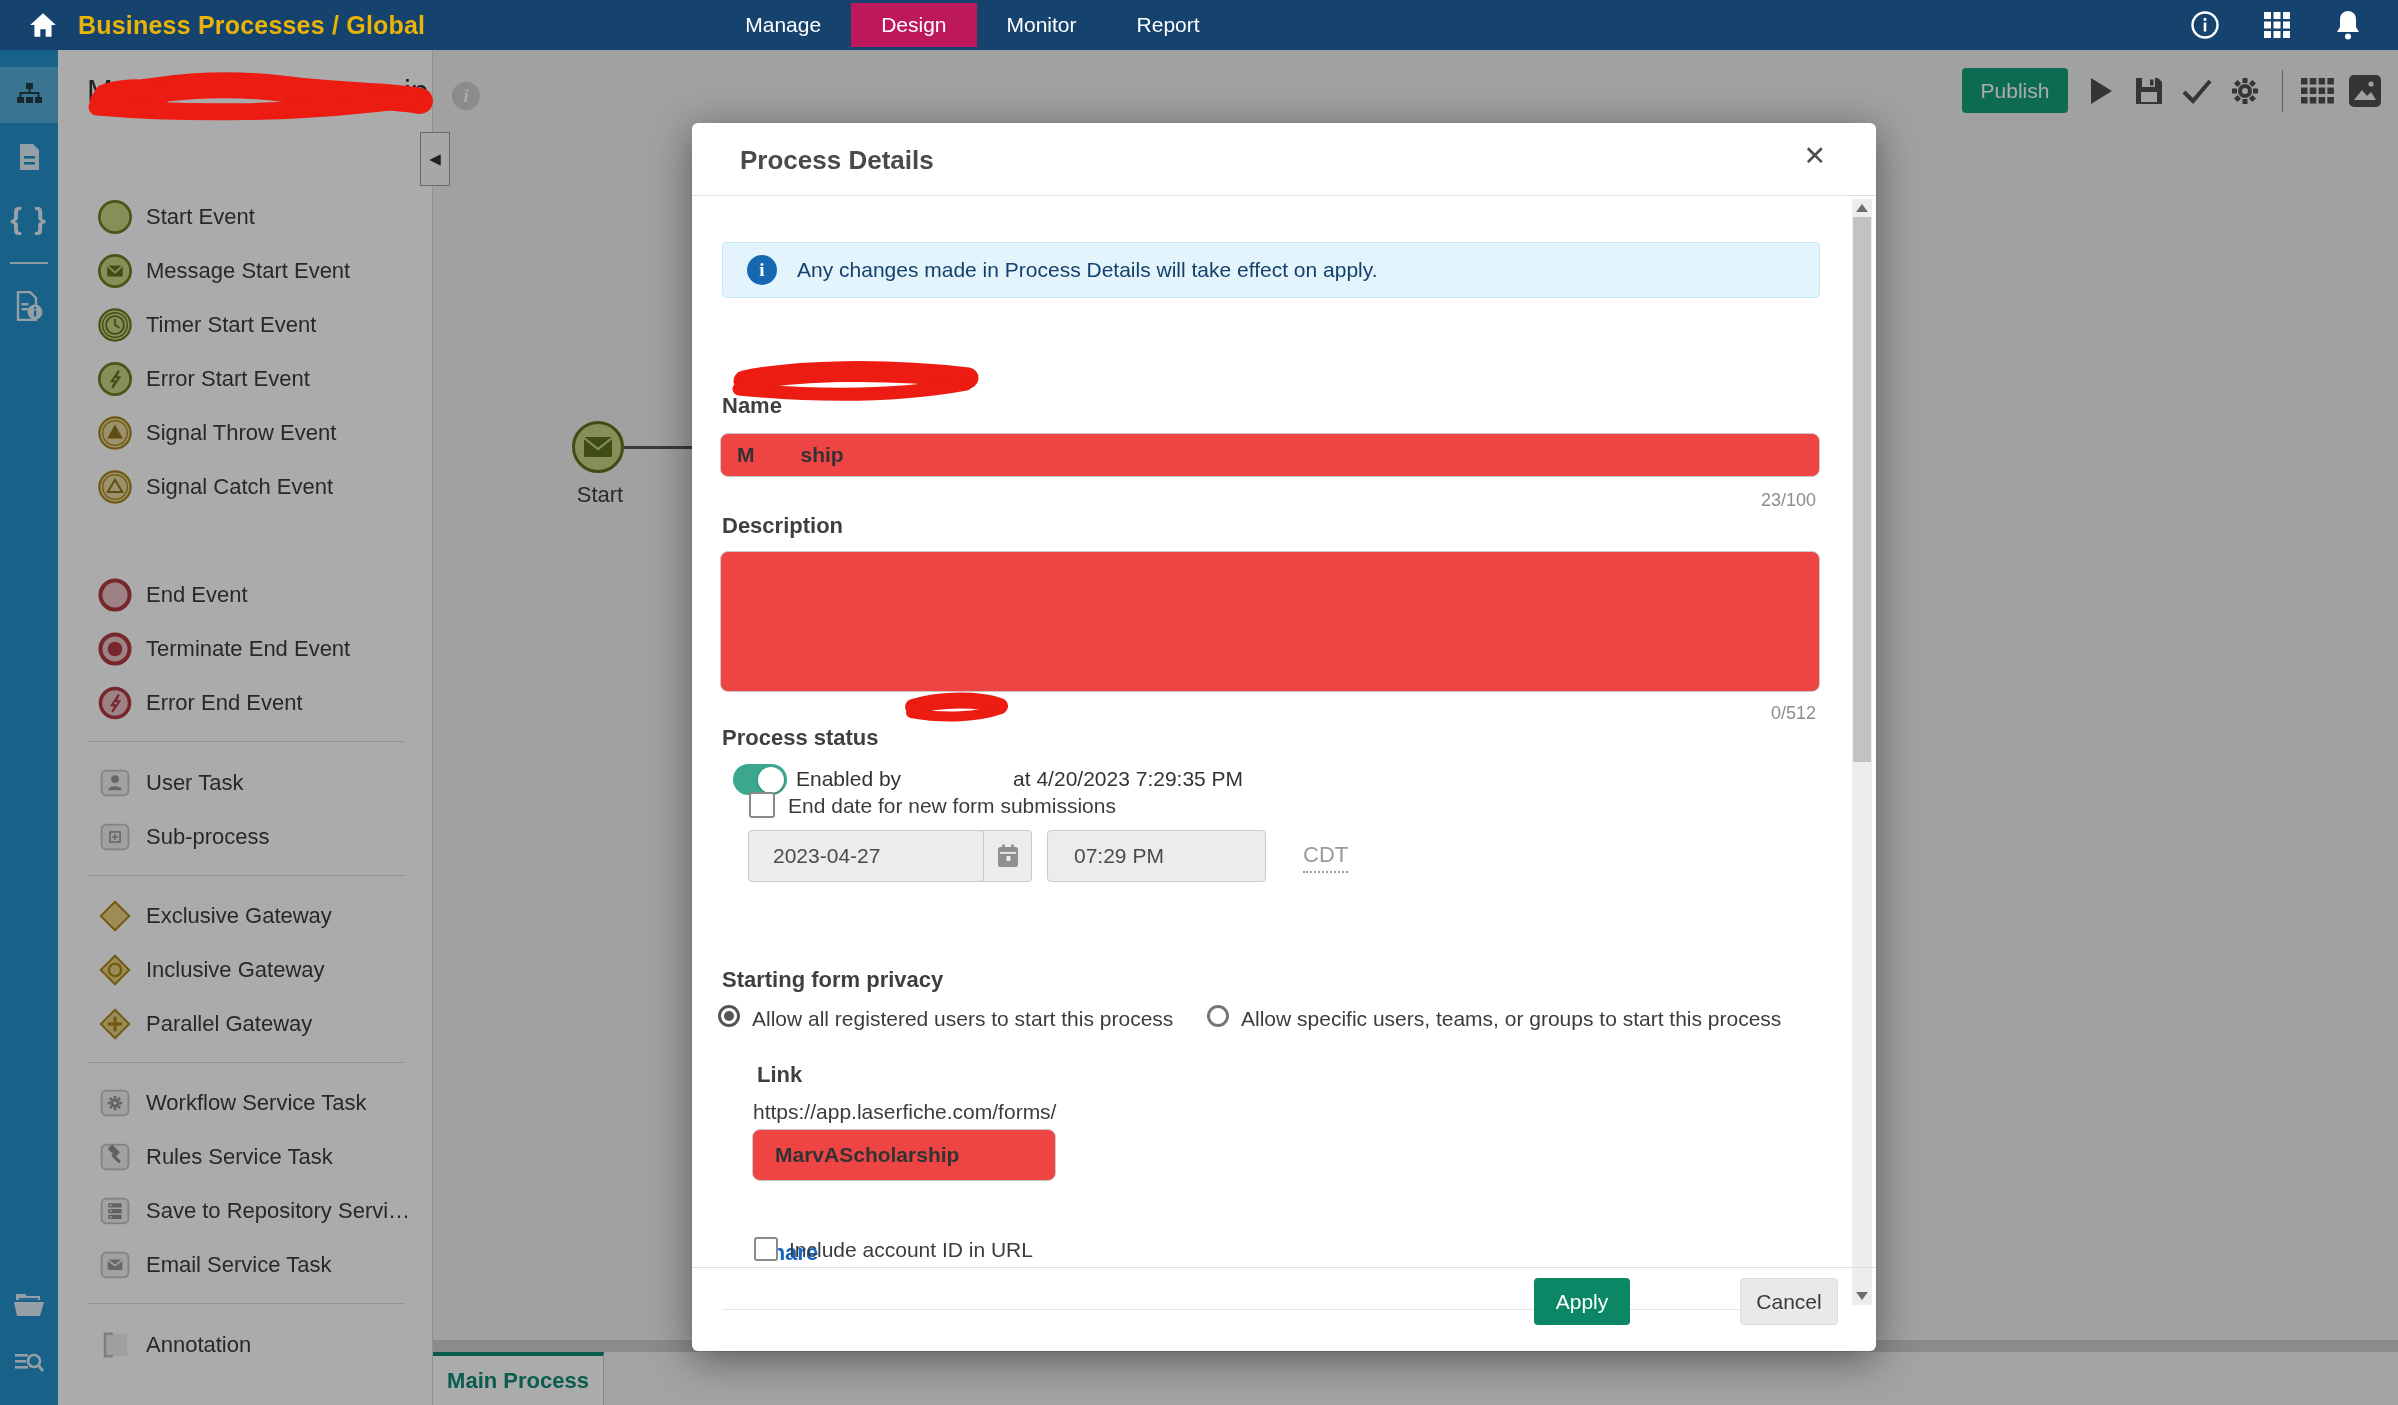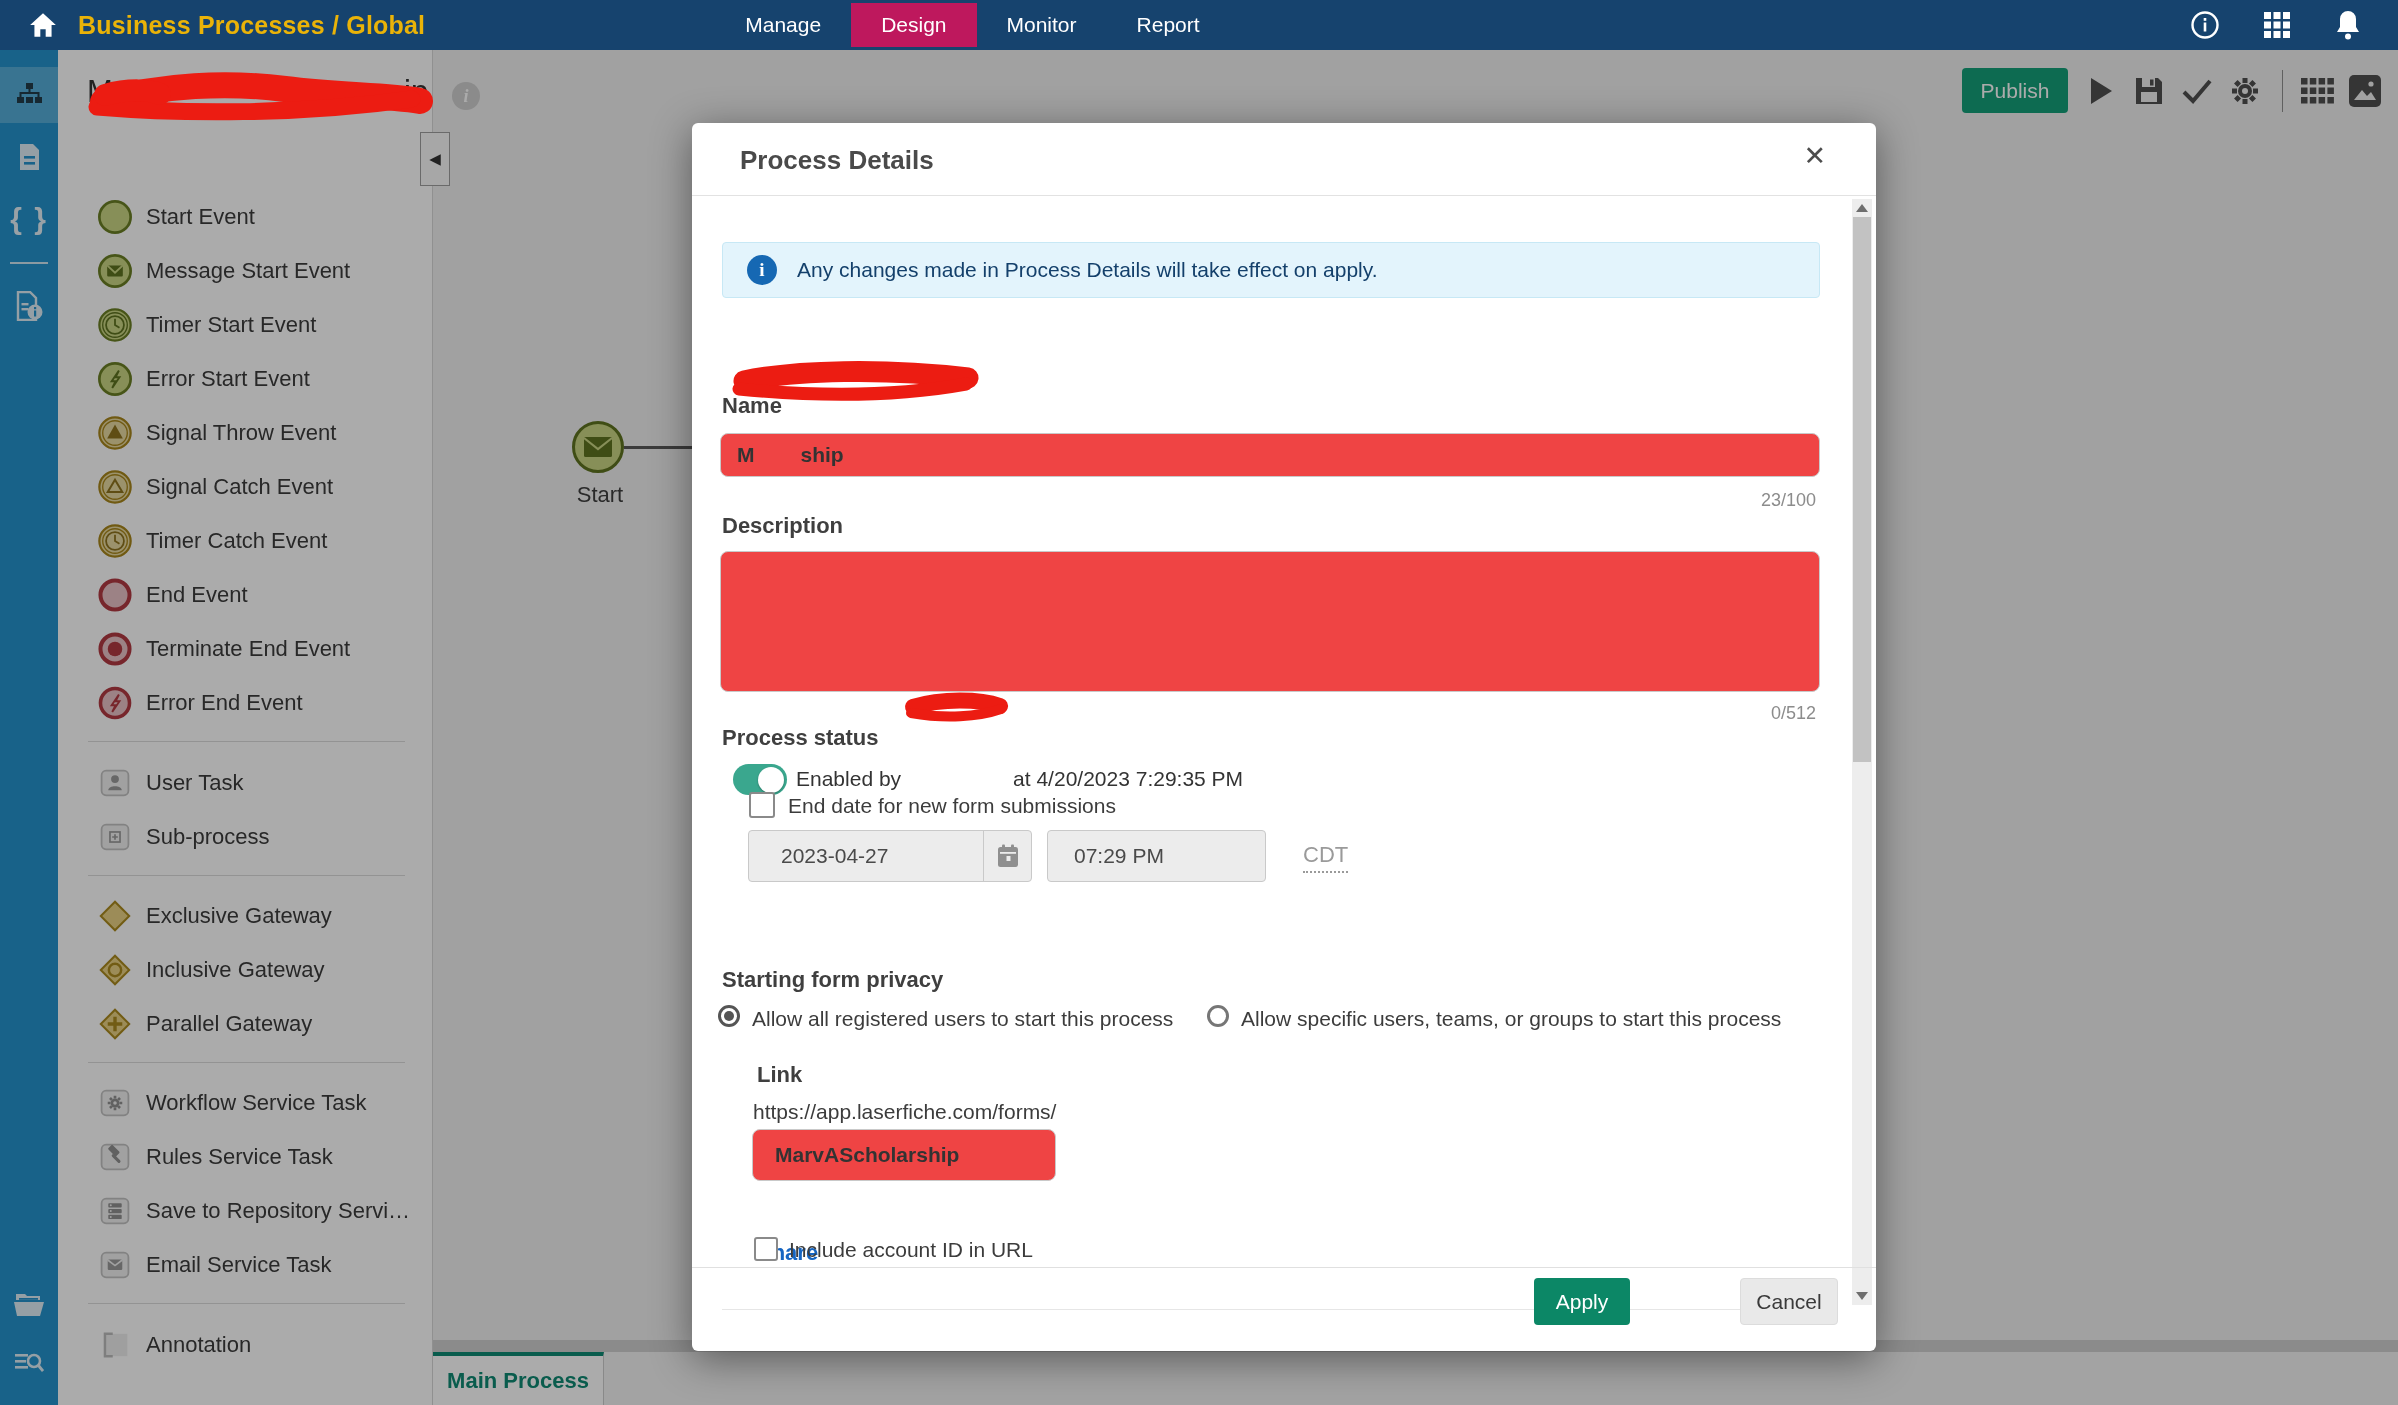--- a/index.html
+++ b/index.html
@@ -96,21 +96,21 @@
   #toggle .knob { position:absolute; right:3px; top:2.5px; width:26px; height:26px; border-radius:50%;
                   background:#fff; box-shadow:0 1px 2px rgba(0,0,0,.3); }
   #enabled-row { position:absolute; left:104px; top:570px; font-size:21px; color:#333; display:flex; align-items:center; }
   #enabled-row .gap { display:inline-block; width:112px; }
 
   .checkbox { position:absolute; width:26px; height:26px; border:2px solid #8a8a8a; border-radius:3px; background:#fff; cursor:pointer; }
   .chk-label { position:absolute; font-size:21px; color:#3c3c3c; }
 
   .dis-input { position:absolute; height:52px; background:#ececec; border:1px solid #c9c9c9; border-radius:4px;
                display:flex; align-items:center; color:#4a4a4a; font-size:21px; }
-  #date-input { left:56px; top:633px; width:284px;padding-left:8px; }
+  #date-input { left:56px; top:633px; width:284px; }
   #date-input .val { margin-left:24px; }
   #date-cal { margin-left:auto; width:48px; height:100%; border-left:1px solid #c9c9c9;
               display:flex; align-items:center; justify-content:center; }
   #time-input { left:355px; top:633px; width:219px; }
   #time-input .val { margin-left:26px; }
   #tz { position:absolute; left:611px; top:645px; font-size:22px; color:#9a9a9a;
         border-bottom:2px dotted #9a9a9a; padding-bottom:3px; }
 
   .radio { position:absolute; width:22px; height:22px; border-radius:50%; border:3px solid #555; background:#fff; cursor:pointer; }
   .radio.sel::after { content:""; position:absolute; left:3px; top:3px; width:10px; height:10px; border-radius:50%; background:#555; }
@@ -285,31 +285,20 @@
     </div>
     <div class="pal-item" style="top:410px">
       <span class="pal-icon">
         <svg width="38" height="38" viewBox="0 0 34 34">
             <circle cx="17" cy="17" r="14" fill="#e8daa2" stroke="#a8861c" stroke-width="2"></circle>
         <circle cx="17" cy="17" r="11" fill="none" stroke="#a8861c" stroke-width="1.2"></circle>
         <path d="M17 10.5 L23.5 21.5 H10.5 Z" fill="none" stroke="#8e741f" stroke-width="1.8"></path>
           </svg>
         </span>
       <span class="pal-label">Signal Catch Event</span>
-    </div>
-    <div class="pal-item" style="top:464px">
-      <span class="pal-icon">
-        <svg width="38" height="38" viewBox="0 0 34 34">
-            <circle cx="17" cy="17" r="14" fill="#e8daa2" stroke="#a8861c" stroke-width="2"></circle>
-        <circle cx="17" cy="17" r="11" fill="none" stroke="#a8861c" stroke-width="1.2"></circle>
-        <circle cx="17" cy="17" r="8" fill="none" stroke="#8e741f" stroke-width="1.6"></circle>
-            <path d="M17 11.5 V17 L21 19.5" stroke="#8e741f" stroke-width="1.6" fill="none"></path>
-          </svg>
-        </span>
-      <span class="pal-label">Timer Catch Event</span>
     </div>
     <div class="pal-item" style="top:518px">
       <span class="pal-icon">
         <svg width="38" height="38" viewBox="0 0 34 34">
             <circle cx="17" cy="17" r="13" fill="#e9c2c6" stroke="#b23a42" stroke-width="3.6"></circle>
           </svg>
         </span>
       <span class="pal-label">End Event</span>
     </div>
     <div class="pal-item" style="top:572px">

